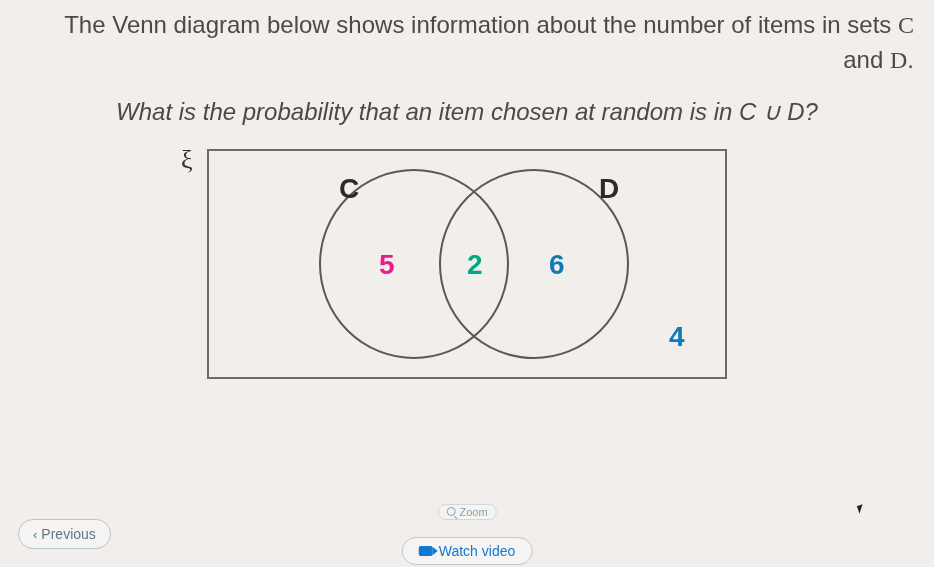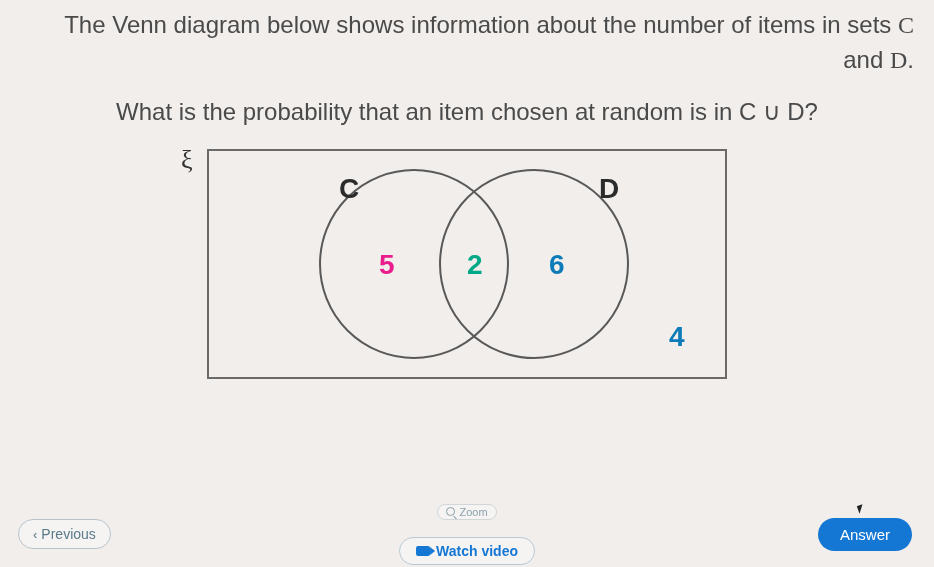--- a/index.html
+++ b/index.html
@@ -19,20 +19,21 @@
     line-height: 1.4;
     color: #4a4a4a;
   }
   .question .set-label { font-family: "Times New Roman", serif; }
   .sub-question {
     text-align: center;
     padding: 18px 20px 0 20px;
     font-size: 24px;
     line-height: 1.4;
     color: #4a4a4a;
+    font-style: italic;
   }
   .venn-wrap {
     position: relative;
     margin: 20px auto 0 auto;
     width: 520px;
     height: 230px;
   }
   .xi {
     position: absolute;
     left: -26px;
@@ -118,21 +119,20 @@
     border: 1px solid #b8c9d4;
     border-radius: 18px;
     padding: 5px 16px;
     font-size: 14px;
     color: #1477d4;
     background: #f6f4f2;
     display: inline-flex;
     align-items: center;
     gap: 6px;
     cursor: pointer;
-    font-weight: bold;
   }
   .cam-icon {
     width: 14px; height: 10px;
     background: #1477d4;
     border-radius: 2px;
     position: relative;
   }
   .cam-icon::after {
     content:"";
     position:absolute;
@@ -203,18 +203,15 @@
     <button class="zoom">
       <span class="zoom-ico"></span>
       <span>Zoom</span>
     </button>
     <button class="watch-btn">
       <span class="cam-icon"></span>
       <span>Watch video</span>
     </button>
   </div>
 
-  <button class="answer-btn">
-    <span>Answer</span>
-  </button>
 </div>
 
 <div class="cursor-dot"></div>
 
 </body></html>

